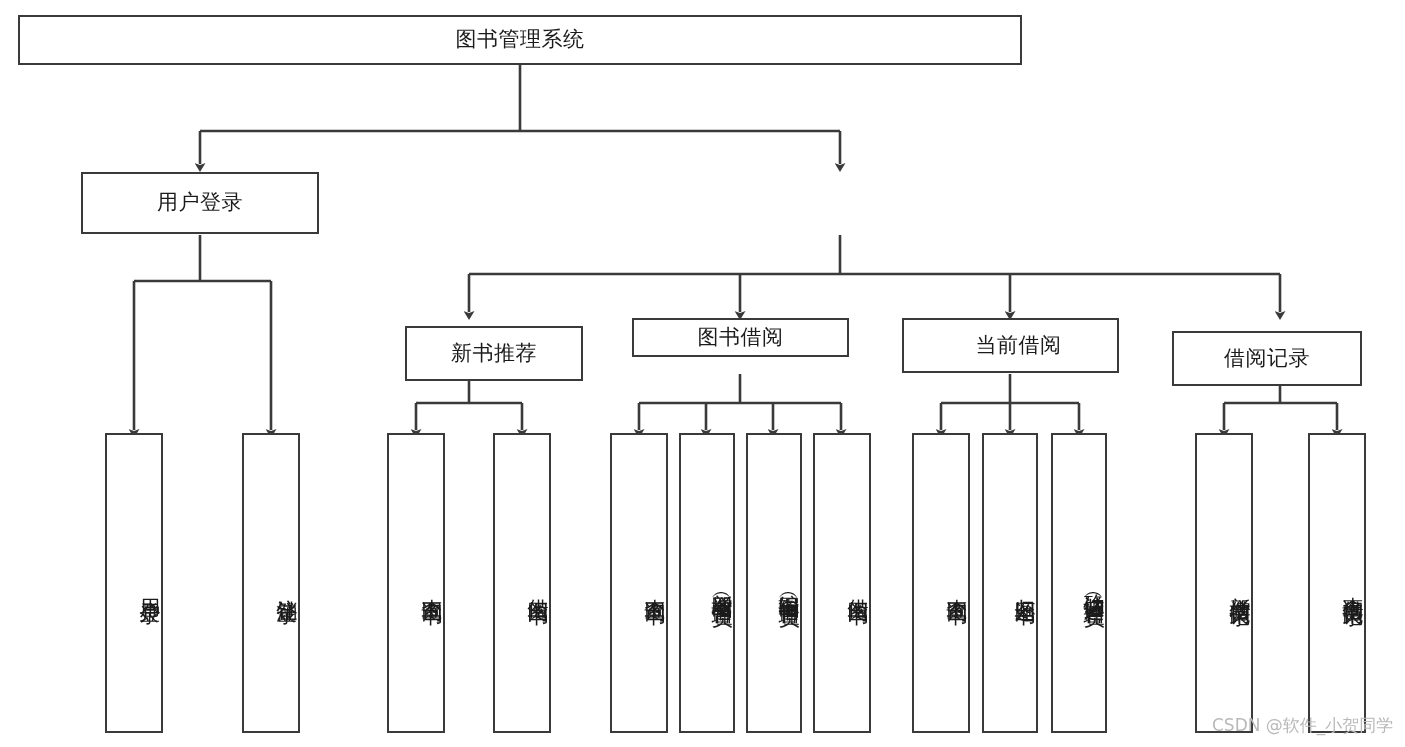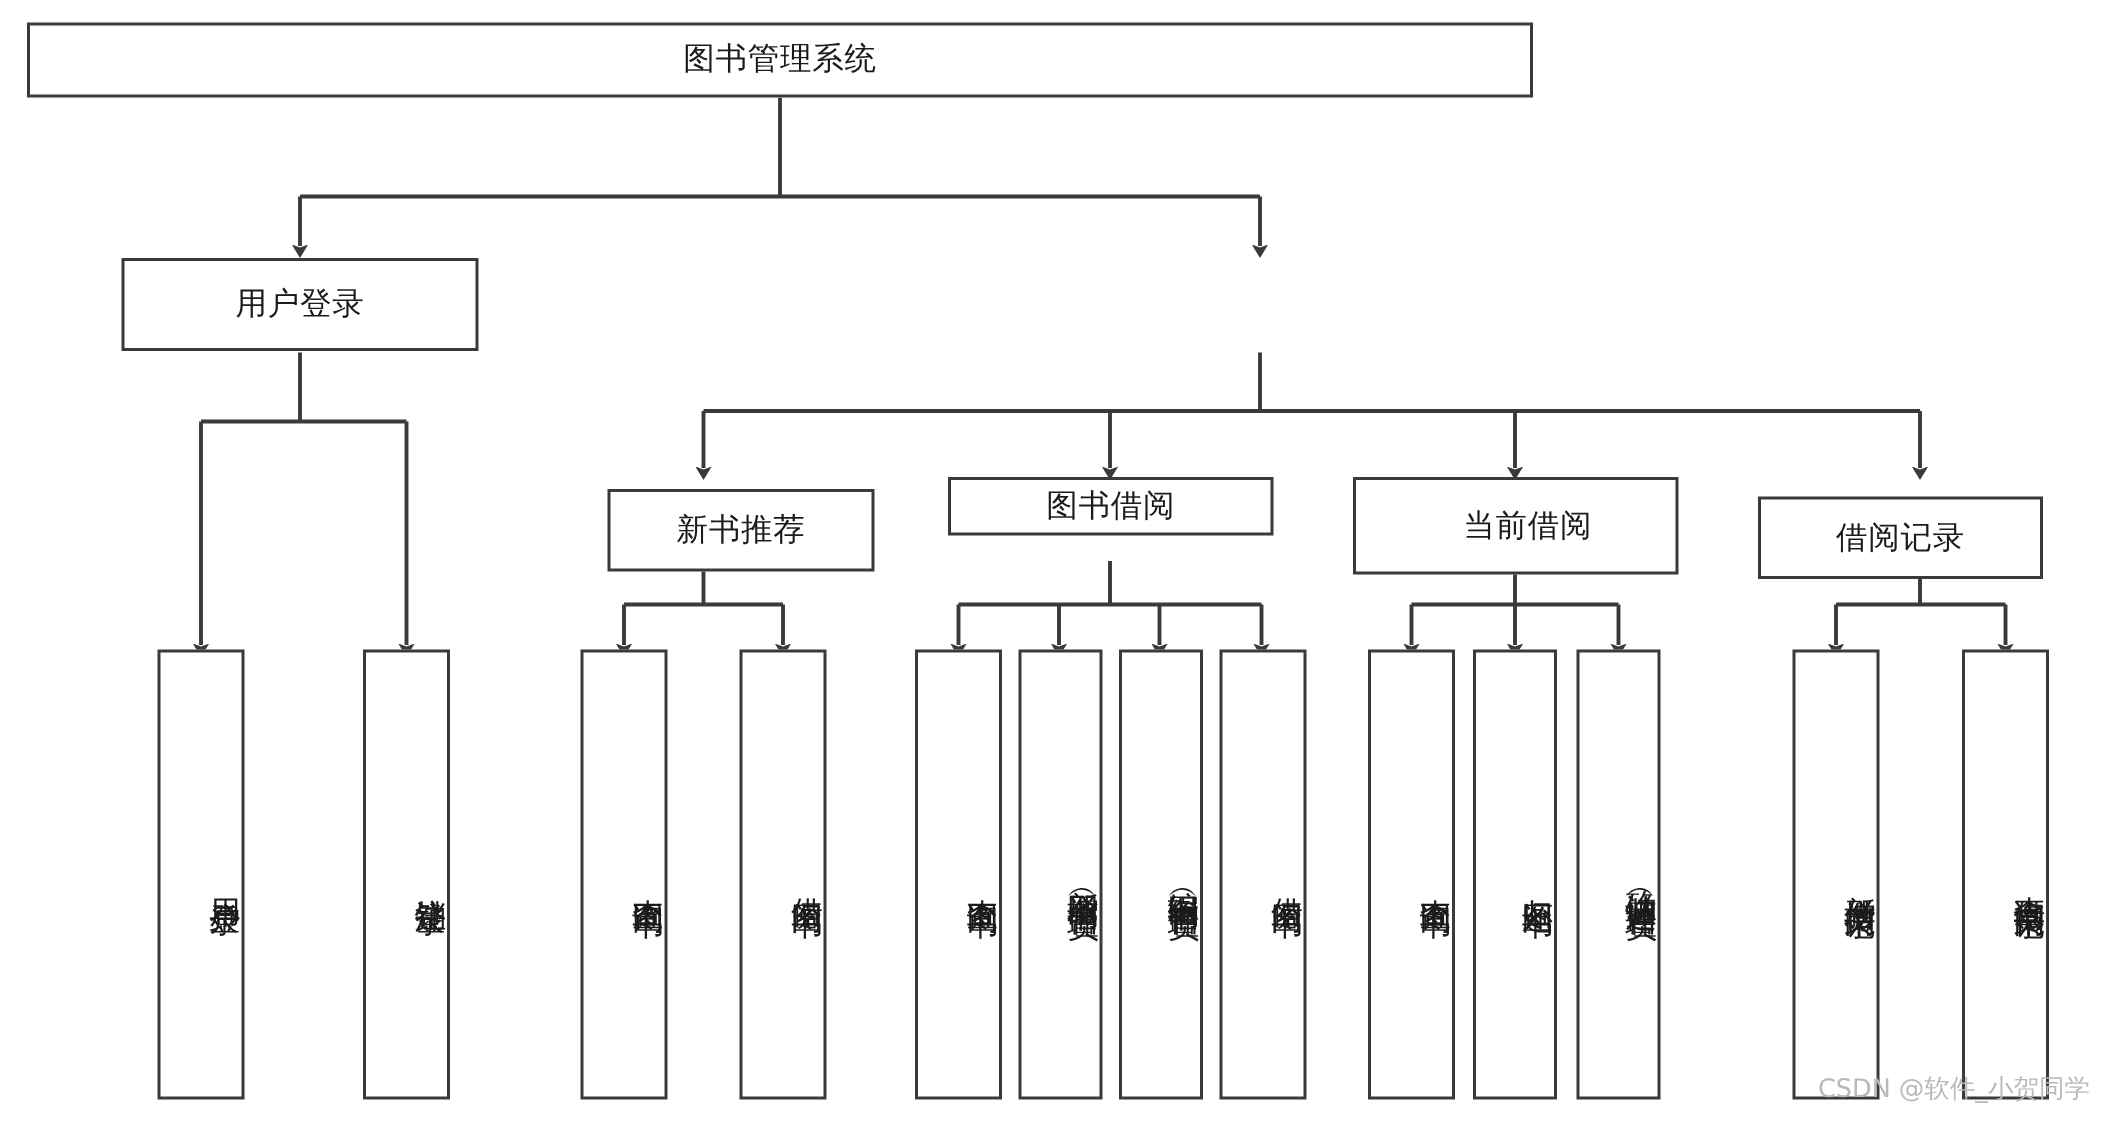--- a/index.html
+++ b/index.html
@@ -128,21 +128,21 @@
   <div class="node horiz" style="left:81px; top:172px; width:238px; height:62px;">
     <span class="node-label">用户登录</span>
   </div>
 
   <div class="node horiz" style="left:361px; top:326px; width:178px; height:55px;margin-left:44px;">
     <span class="node-label">新书推荐</span>
   </div>
   <div class="node horiz" style="left:632px; top:318px; width:217px; height:39px;">
     <span class="node-label">图书借阅</span>
   </div>
-  <div class="node horiz" style="left:902px; top:318px; width:217px; height:65px;padding-left:16px;">
+  <div class="node horiz" style="left:902px; top:318px; width:217px; height:55px;padding-left:16px;">
     <span class="node-label">当前借阅</span>
   </div>
   <div class="node horiz" style="left:1172px; top:331px; width:190px; height:55px;">
     <span class="node-label">借阅记录</span>
   </div>
 
   <div class="node vert" style="left:105px; top:433px; width:58px; height:300px;">
     <span class="node-label">用户登录</span>
   </div>
   <div class="node vert" style="left:242px; top:433px; width:58px; height:300px;">

